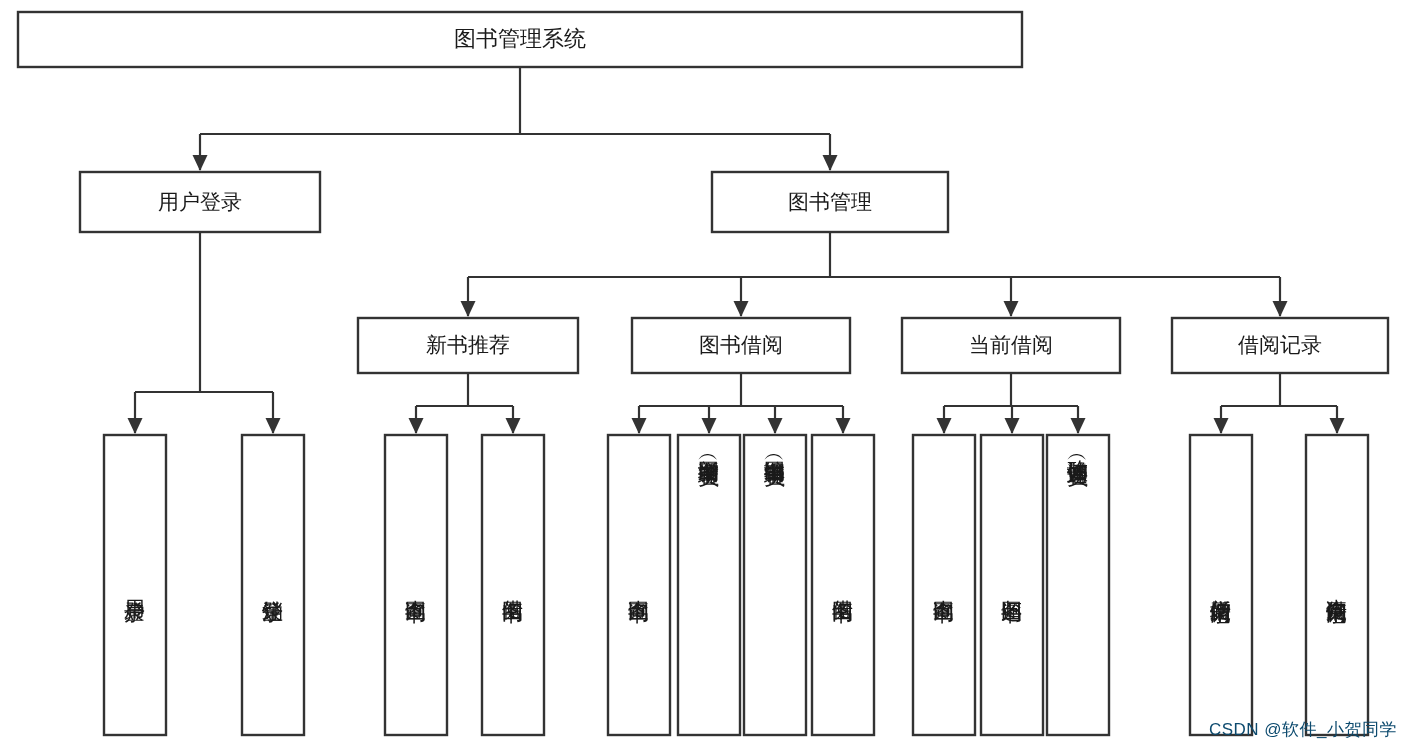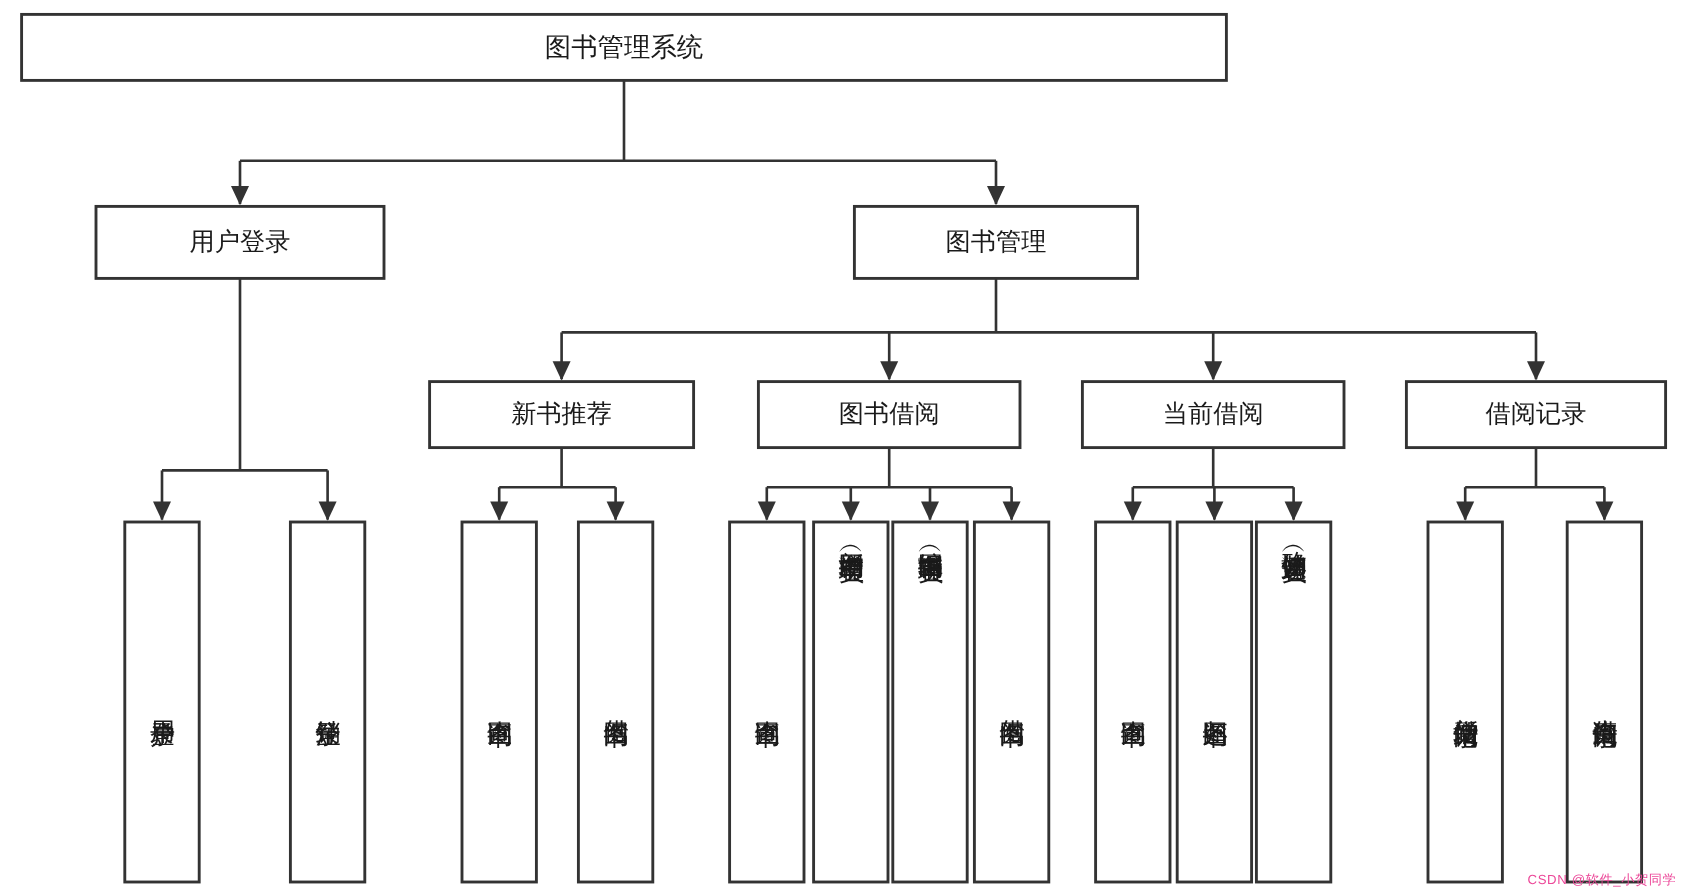--- a/index.html
+++ b/index.html
@@ -67,22 +67,22 @@
     pointer-events: none;
   }
   .vlabel-wrap.center-v {
     align-items: center;
   }
   .watermark {
     position: absolute;
     right: 8px;
     bottom: 6px;
     font-family: "Liberation Sans", "DejaVu Sans", sans-serif;
-    font-size: 11px;
-    color: #ec4899;
+    font-size: 17px;
+    color: #0c4a6e;
     letter-spacing: 0.5px;
     user-select: none;
     white-space: nowrap;
   }
 </style>
 </head>
 <body>
 
 <div id="diagram-root">
 

